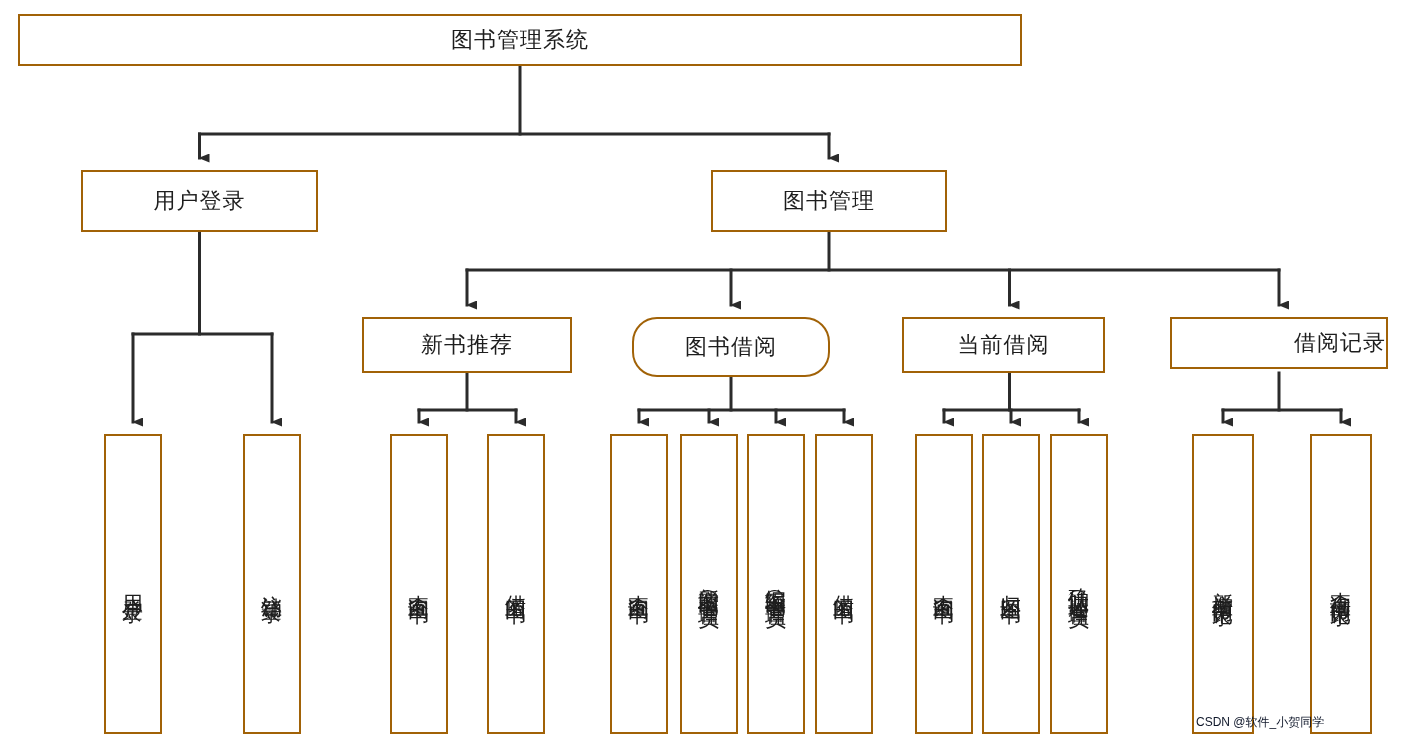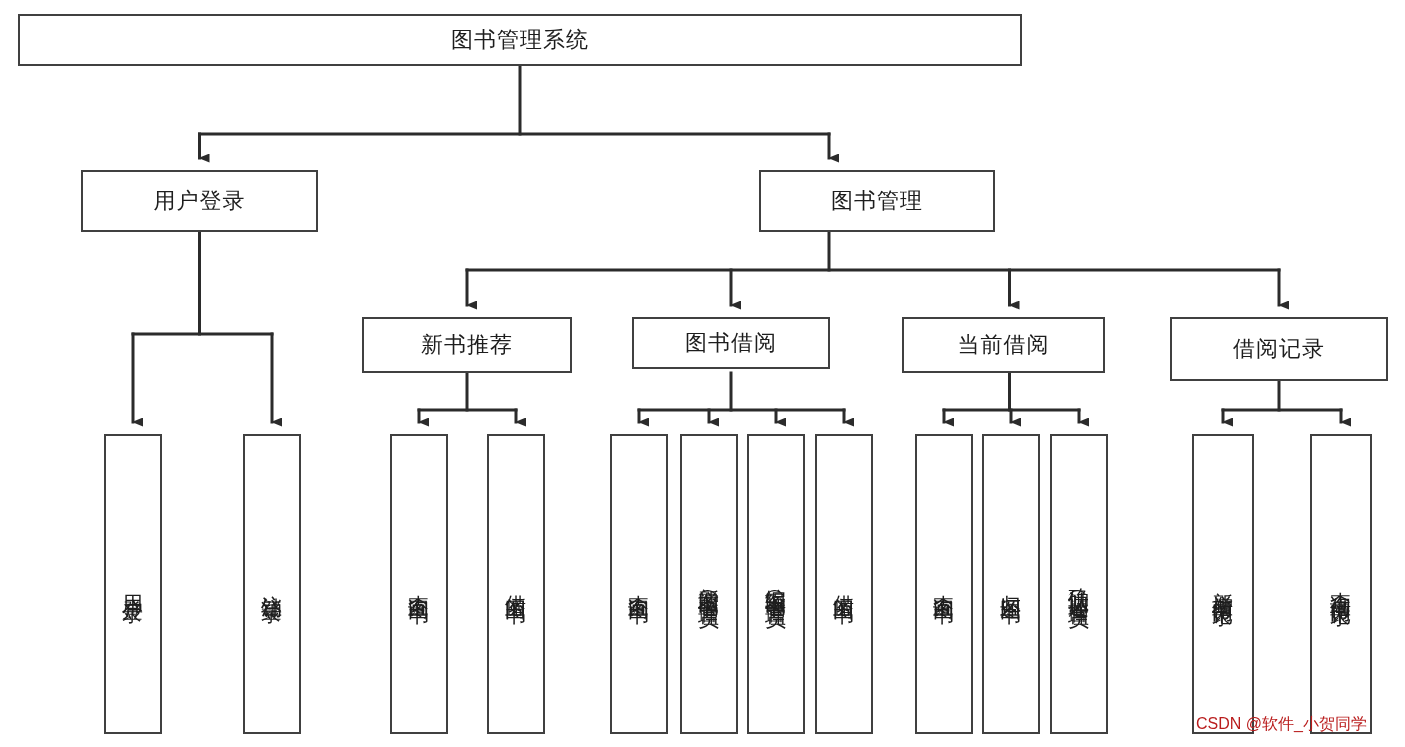--- a/index.html
+++ b/index.html
@@ -22,21 +22,21 @@
     left: 0;
     top: 0;
     width: 1405px;
     height: 747px;
     pointer-events: none;
   }
   .node {
     position: absolute;
     box-sizing: border-box;
     background: #ffffff;
-    border: 2px solid #404040;
+    border: 2px solid #a16207;
     display: flex;
     align-items: center;
     justify-content: center;
     text-align: center;
     color: #1d1d1d;
   }
   .node-label {
     display: block;
     line-height: 1.18;
     color: #1d1d1d;
@@ -56,22 +56,22 @@
     text-orientation: upright;
     font-size: 21px;
     letter-spacing: 3px;
     line-height: 1;
   }
   .node.root .node-label { font-size: 22px; }
   .watermark {
     position: absolute;
     left: 1196px;
     top: 714px;
-    font-size: 16px;
-    color: #b91c1c;
+    font-size: 12px;
+    color: #0f172a;
     white-space: nowrap;
     user-select: none;
   }
 </style>
 </head>
 <body>
 
 <div id="diagram-root">
 
   <svg id="wires" viewBox="0 0 1405 747" xmlns="http://www.w3.org/2000/svg">
@@ -124,34 +124,34 @@
     </g>
   </svg>
 
   <div class="node root horizontal" style="left: 18px; top: 14px; width: 1004px; height: 52px;">
     <span class="node-label">图书管理系统</span>
   </div>
 
   <div class="node horizontal" style="left: 81px; top: 170px; width: 237px; height: 62px;">
     <span class="node-label">用户登录</span>
   </div>
-  <div class="node horizontal" style="left: 711px; top: 170px; width: 236px; height: 62px; margin-left: 48px;">
+  <div class="node horizontal" style="left: 711px; top: 170px; width: 236px; height: 62px;">
     <span class="node-label">图书管理</span>
   </div>
 
   <div class="node horizontal" style="left: 362px; top: 317px; width: 210px; height: 56px; font-family: Liberation Serif, serif;">
     <span class="node-label">新书推荐</span>
   </div>
-  <div class="node horizontal" style="left: 632px; top: 317px; width: 198px; height: 52px;">
+  <div class="node horizontal" style="left: 632px; top: 317px; width: 198px; height: 60px; border-radius: 25px;">
     <span class="node-label">图书借阅</span>
   </div>
   <div class="node horizontal" style="left: 902px; top: 317px; width: 203px; height: 56px;">
     <span class="node-label">当前借阅</span>
   </div>
-  <div class="node horizontal" style="left: 1170px; top: 317px; width: 218px; height: 64px;">
+  <div class="node horizontal" style="left: 1170px; top: 317px; width: 218px; height: 52px; justify-content: flex-end;">
     <span class="node-label">借阅记录</span>
   </div>
 
   <div class="node vertical" style="left: 104px; top: 434px; width: 58px; height: 300px;">
     <span class="node-label">用户登录</span>
   </div>
   <div class="node vertical" style="left: 243px; top: 434px; width: 58px; height: 300px;">
     <span class="node-label">注销登录</span>
   </div>
   <div class="node vertical" style="left: 390px; top: 434px; width: 58px; height: 300px;">

